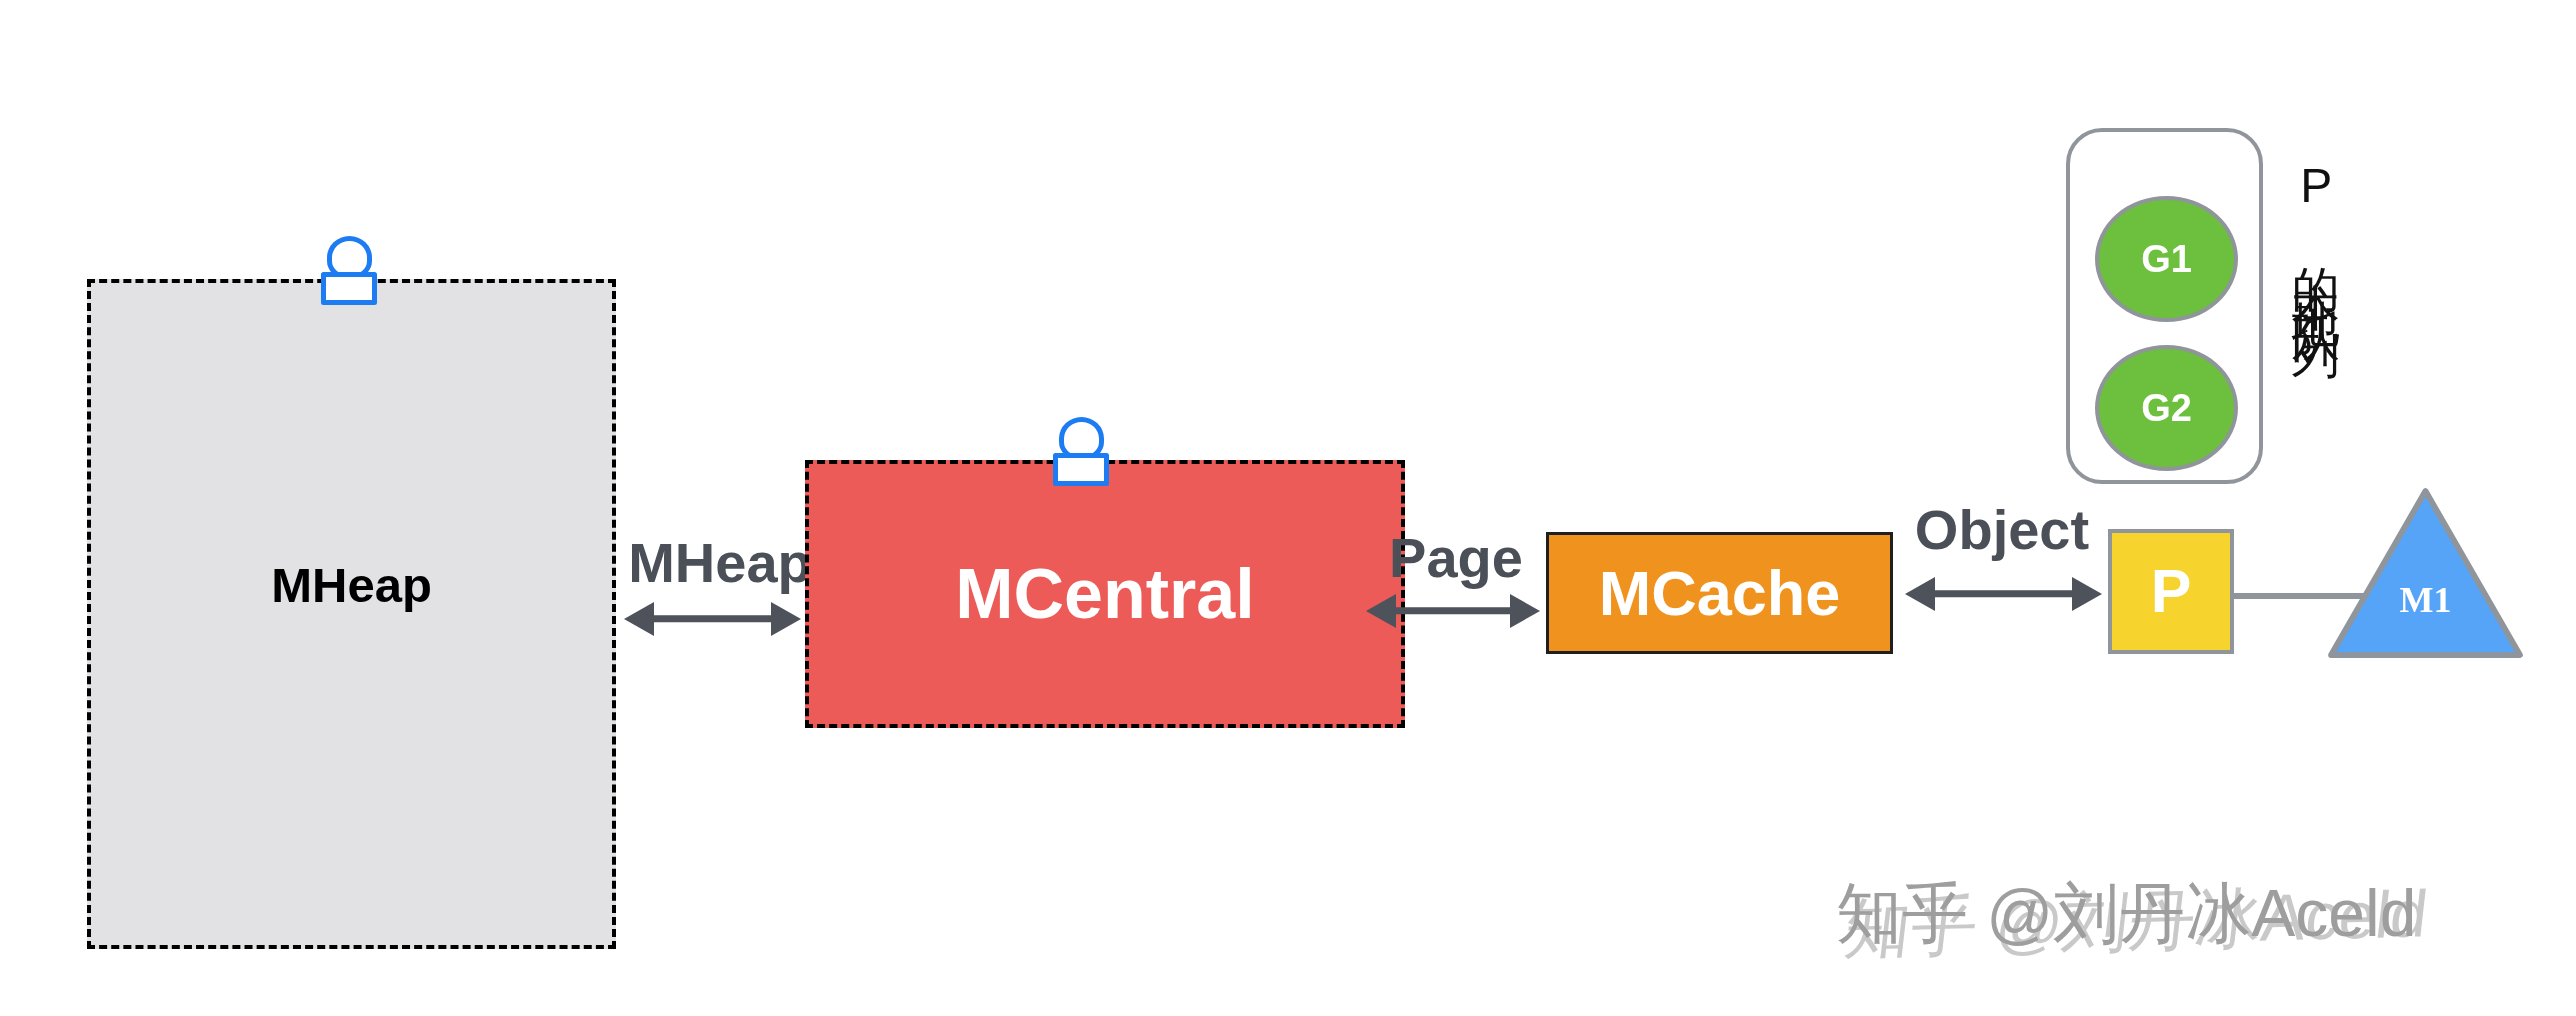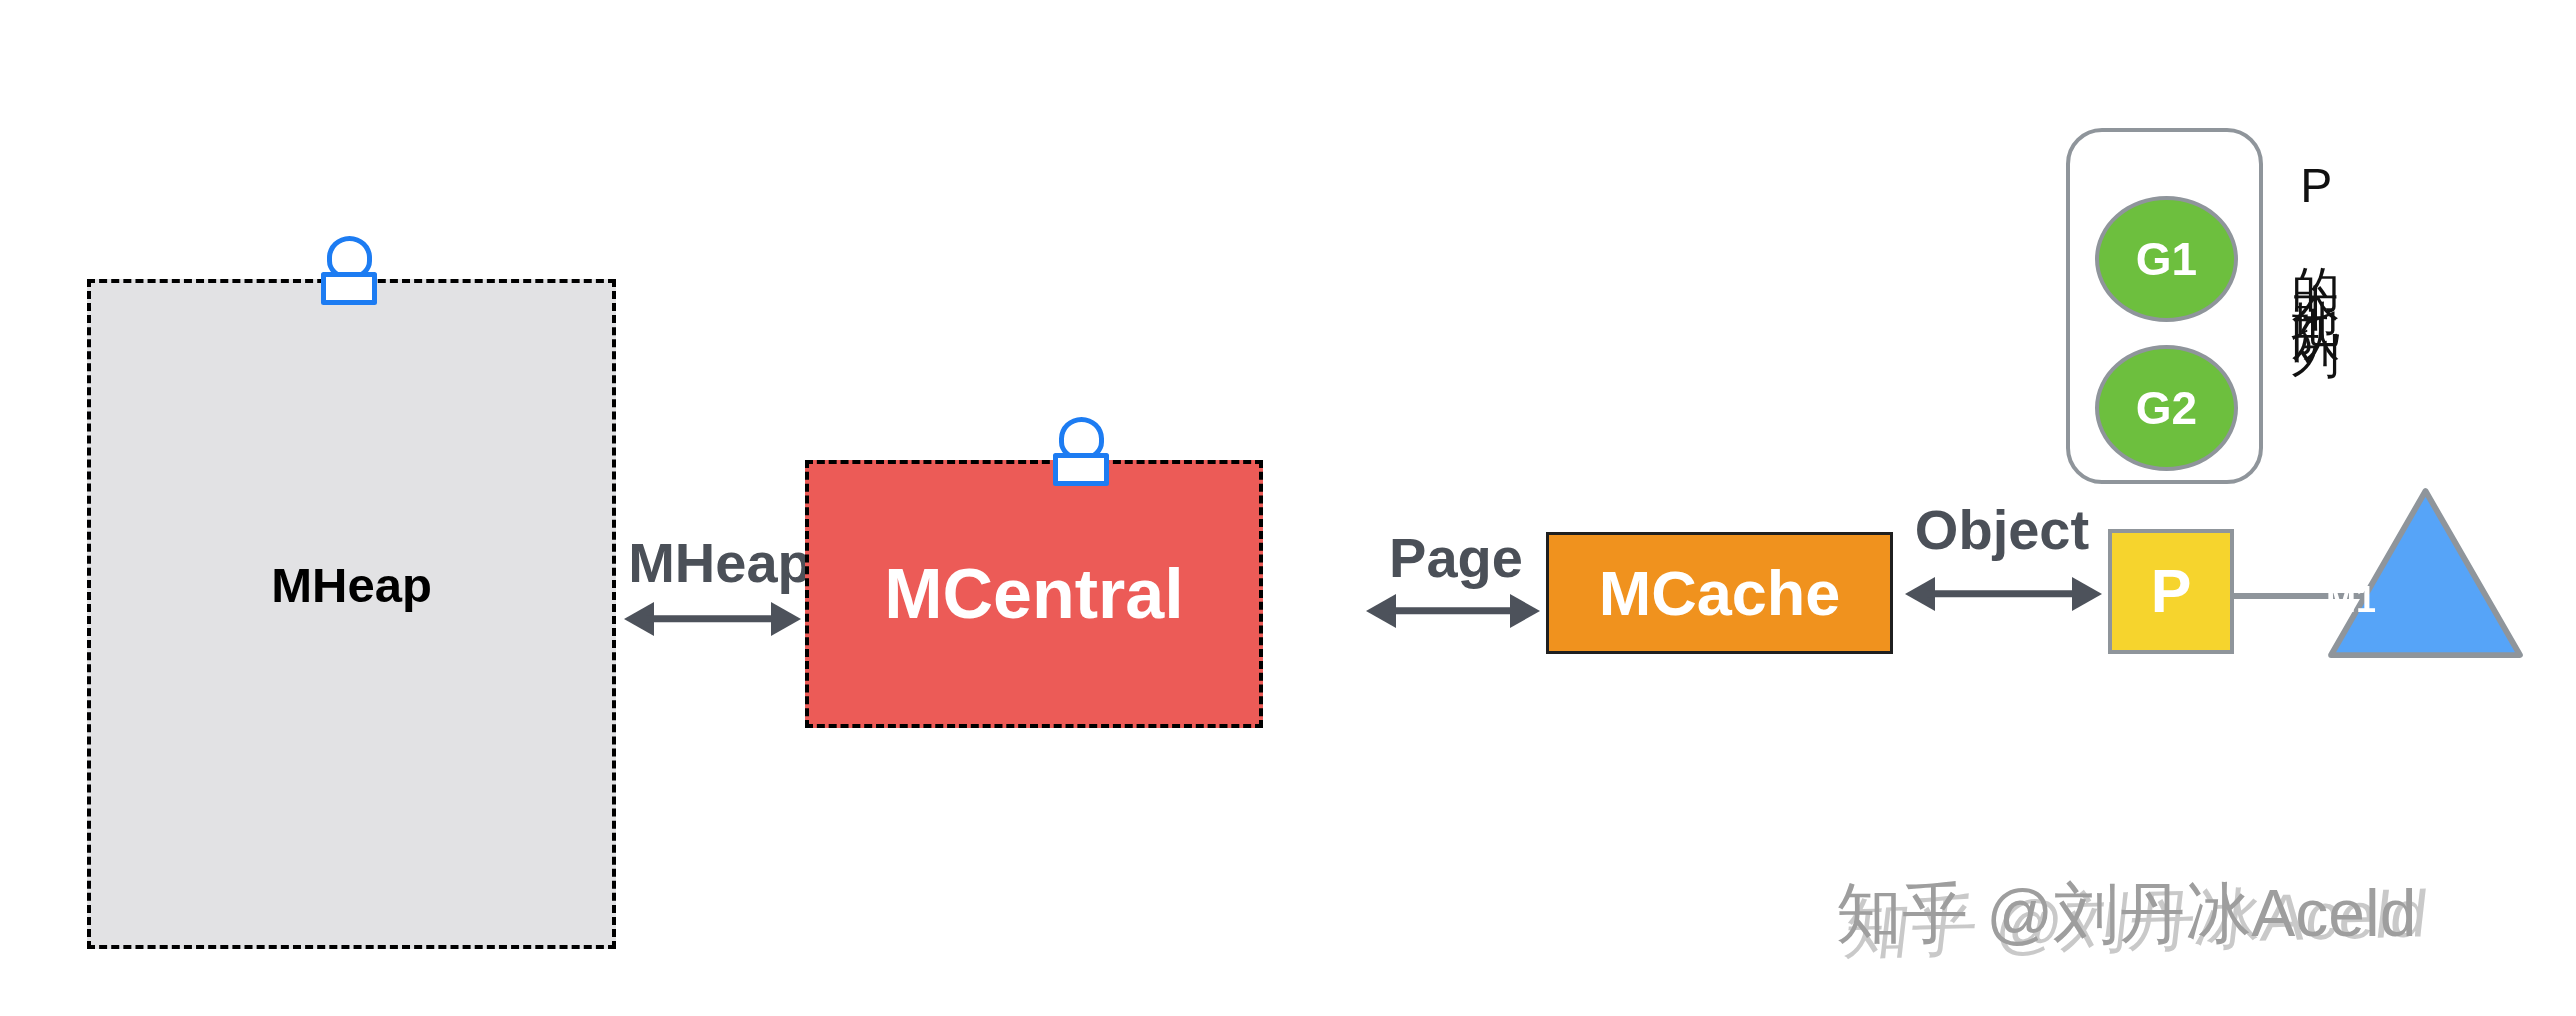--- a/index.html
+++ b/index.html
@@ -16,21 +16,21 @@
     background:var(--mheap-fill,#e2e2e4);
     border:4.1px dashed var(--dashed-border,#000);
     box-sizing:border-box;
   }
   .mheap-label{
     position:absolute;left:0;right:0;top:278px;
     text-align:center;font-size:49px;font-weight:bold;
     color:var(--mheap-text,#000);line-height:1;
   }
   .mcentral-box{
-    position:absolute;left:805px;top:460px;width:458px;height:268px;
+    position:absolute;left:805px;top:460px;width:600px;height:268px;
     background:var(--mcentral-fill,#ec5b57);
     border:4.1px dashed var(--dashed-border,#000);
     box-sizing:border-box;
     display:flex;align-items:center;justify-content:center;
   }
   .mcentral-label{font-size:70px;font-weight:bold;color:var(--white-text,#fff);line-height:1;}
   .mcache-box{
     position:absolute;left:1546px;top:532px;width:347px;height:122px;
     background:var(--mcache-fill,#f0921e);
     border:3.3px solid var(--mcache-border,#1f1f1f);
@@ -94,37 +94,37 @@
   }
   .goroutine{
     position:absolute;width:143px;height:126px;border-radius:50%;
     background:var(--goroutine-fill,#6dbf3e);
     border:4.1px solid var(--shape-border,#8f959b);
     box-sizing:border-box;
     display:flex;align-items:center;justify-content:center;
   }
   .g1{left:2095px;top:196px;}
   .g2{left:2095px;top:345px;}
-  .g-label{font-size:46px;font-weight:bold;color:var(--white-text,#fff);line-height:1;}
+  .g-label{font-size:38px;font-weight:bold;color:var(--white-text,#fff);line-height:1;}
   .queue-note{
     position:absolute;left:2289px;top:159px;height:390px;
     writing-mode:vertical-rl;text-orientation:upright;
     font-size:48px;letter-spacing:16.6px;
     color:var(--note-text,#111);line-height:1.1;
   }
   
   .connector-line{
     position:absolute;left:2232px;top:593px;width:143px;height:5.8px;
     background:var(--shape-border,#8f959b);
   }
   .triangle-wrap{position:absolute;left:2326px;top:486px;width:199px;height:174px;}
   .triangle-wrap svg{display:block;}
   .m1-label{
-    position:absolute;left:0;right:0;top:96px;text-align:left;
-    font-size:36px;font-weight:bold;color:var(--white-text,#fff);line-height:1;
+    position:absolute;left:0;right:0;top:96px;text-align:center;
+    font-size:36px;font-weight:bold;color:var(--white-text,#fff);line-height:1;font-family:Liberation Serif, serif;
   }
   .thread-label{
     position:absolute;left:2435px;top:663px;transform:translateX(-50%);
     font-size:61px;font-weight:bold;color:var(--thread-text,#1169c7);line-height:1;
   }
   
   .watermark{position:absolute;left:1836px;top:877px;font-size:66px;line-height:1.1;
     color:var(--watermark-text,#9e9e9e);white-space:nowrap;}
   .watermark .wm-echo{
     position:absolute;left:10px;top:8.3px;opacity:.55;

